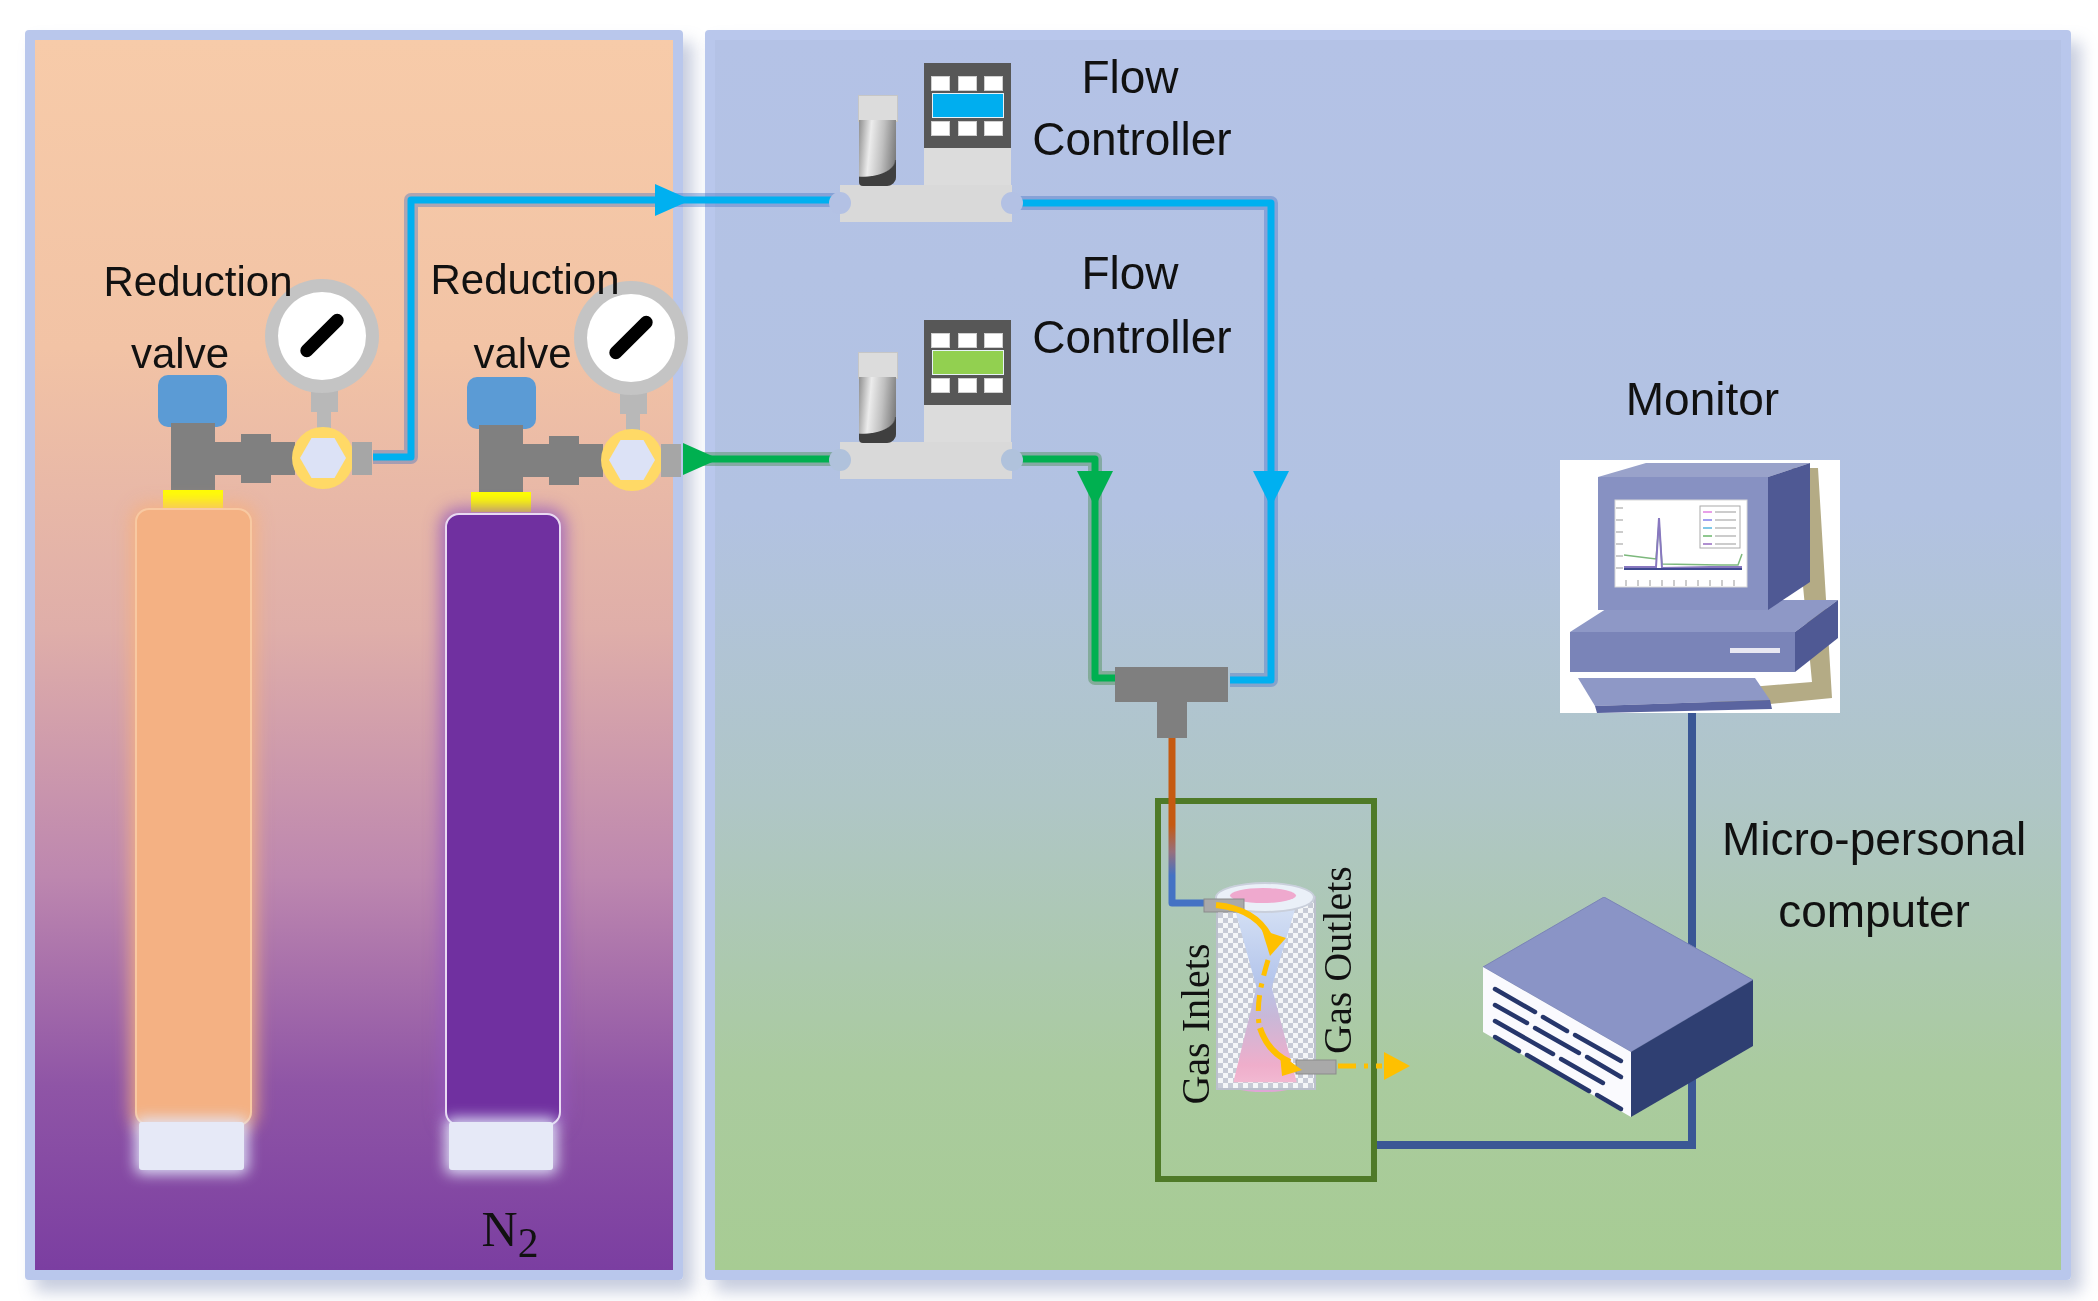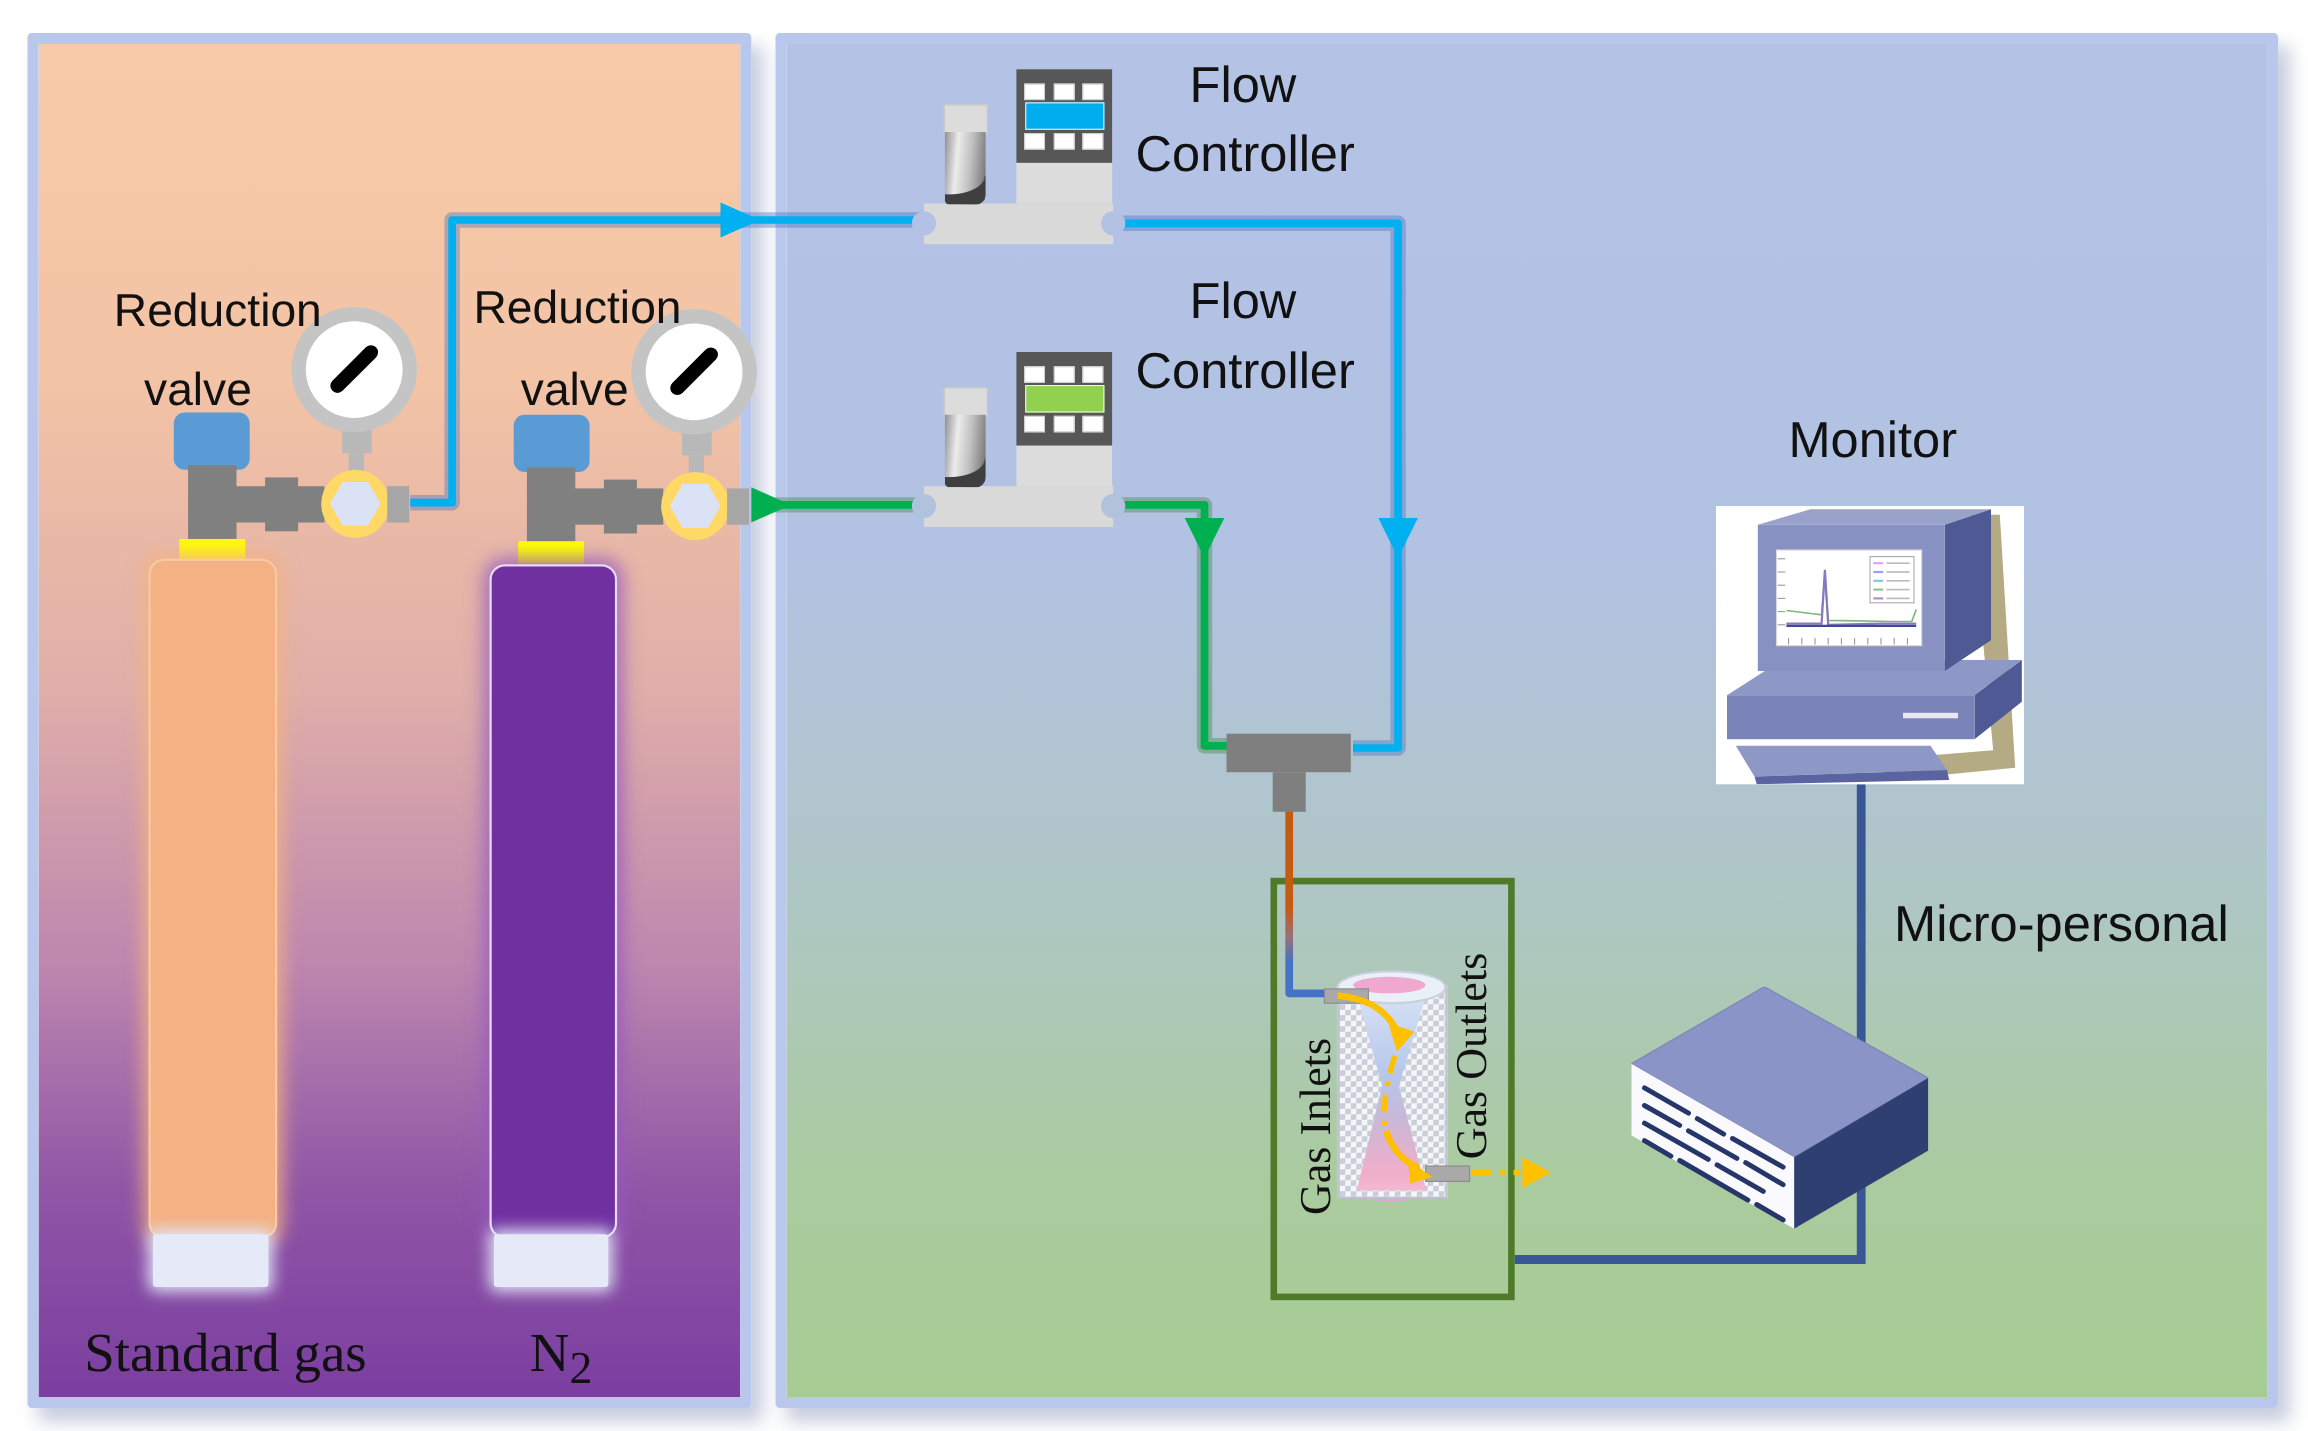--- a/index.html
+++ b/index.html
@@ -298,30 +298,30 @@
         <line x1="114" y1="198" x2="138" y2="212"></line>
       </g>
     </svg>
   </div>
 
   <div class="lbl sans42" style="left:78px;top:220px;width:240px;">Reduction</div>
   <div class="lbl sans42" style="left:80px;top:292px;width:200px;">valve</div>
   <div class="lbl sans42" style="left:405px;top:218px;width:240px;">Reduction</div>
   <div class="lbl sans42" style="left:420px;top:292px;width:205px;">valve</div>
 
-  <div class="lbl serif serif50" style="left:55px;top:1200px;width:300px;">Standard gas</div>
   <div class="lbl serif serif50" style="left:440px;top:1200px;width:140px;">
     <span>N</span><sub>2</sub>
   </div>
 
   <div class="lbl sans46" style="left:1040px;top:50px;width:180px;">Flow</div>
   <div class="lbl sans46" style="left:1008px;top:112px;width:248px;">Controller</div>
   <div class="lbl sans46" style="left:1040px;top:246px;width:180px;">Flow</div>
   <div class="lbl sans46" style="left:1008px;top:310px;width:248px;">Controller</div>
 
   <div class="lbl sans46" style="left:1698px;top:812px;width:352px;">Micro-personal</div>
 
   <div class="lbl sans46" style="left:1590px;top:372px;width:225px;">Monitor</div>
+  <div class="lbl sans46" style="left:1734px;top:884px;width:280px;">computer</div>
 
   <div class="lbl serif serif40 vtext" style="left:1096px;top:1002px;width:200px;height:44px;">Gas Inlets</div>
   <div class="lbl serif serif40 vtext" style="left:1238px;top:938px;width:200px;height:44px;">Gas Outlets</div>
 
 </div>
 
 </body></html>

